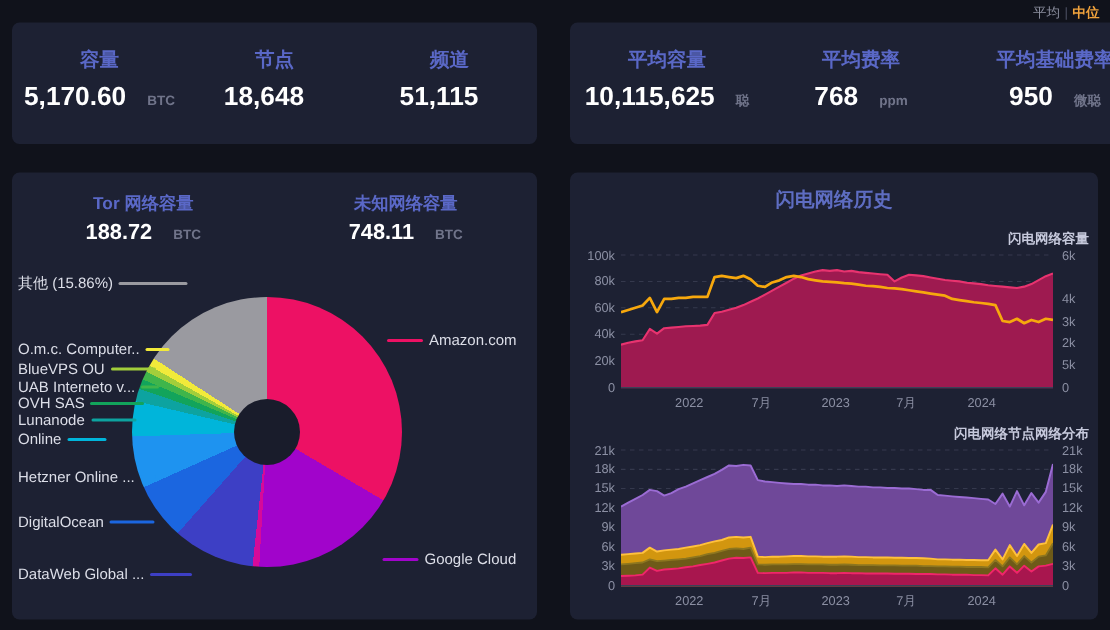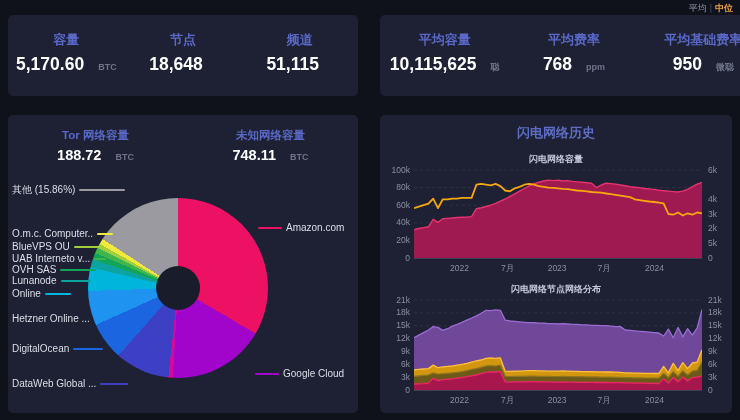--- a/index.html
+++ b/index.html
@@ -36,21 +36,21 @@
   
   .pie{position:absolute;left:80px;top:83px;width:180px;height:180px;border-radius:50%;}
   .pie-hole{position:absolute;left:148px;top:151px;width:44px;height:44px;border-radius:50%;background:#191c2b;}
   .pie-label{position:absolute;font-size:10px;color:#dcdee8;white-space:nowrap;line-height:11px;}
   .pie-label .dash{display:inline-block;height:2px;vertical-align:middle;margin:0 4px;border-radius:1px;}
 
   
   .hist-title{position:absolute;top:9px;left:0;width:100%;text-align:center;
               color:#5e6dc2;font-size:13px;font-weight:bold;}
   .tschart{position:absolute;left:6px;width:340px;}
-  .subtitle{text-align:center;font-size:9px;color:#c6c9dc;font-weight:bold;margin-bottom:3px;}
+  .subtitle{text-align:right;font-size:9px;color:#c6c9dc;font-weight:bold;margin-bottom:3px;}
   .plot{position:relative;}
   .plot svg{position:absolute;left:28px;top:0;width:288px;display:block;}
   .yl,.yr{position:absolute;top:0;font-size:8.5px;color:#8b8fa3;}
   .yl{left:0;width:24px;}   .yl div{position:absolute;right:0;line-height:9px;}
   .yr{left:320px;width:22px;} .yr div{position:absolute;left:2px;line-height:9px;}
   .xl{position:absolute;left:28px;width:288px;font-size:8.5px;color:#8b8fa3;}
   .xl div{position:absolute;transform:translateX(-50%);}
 </style>
 </head>
 <body>

